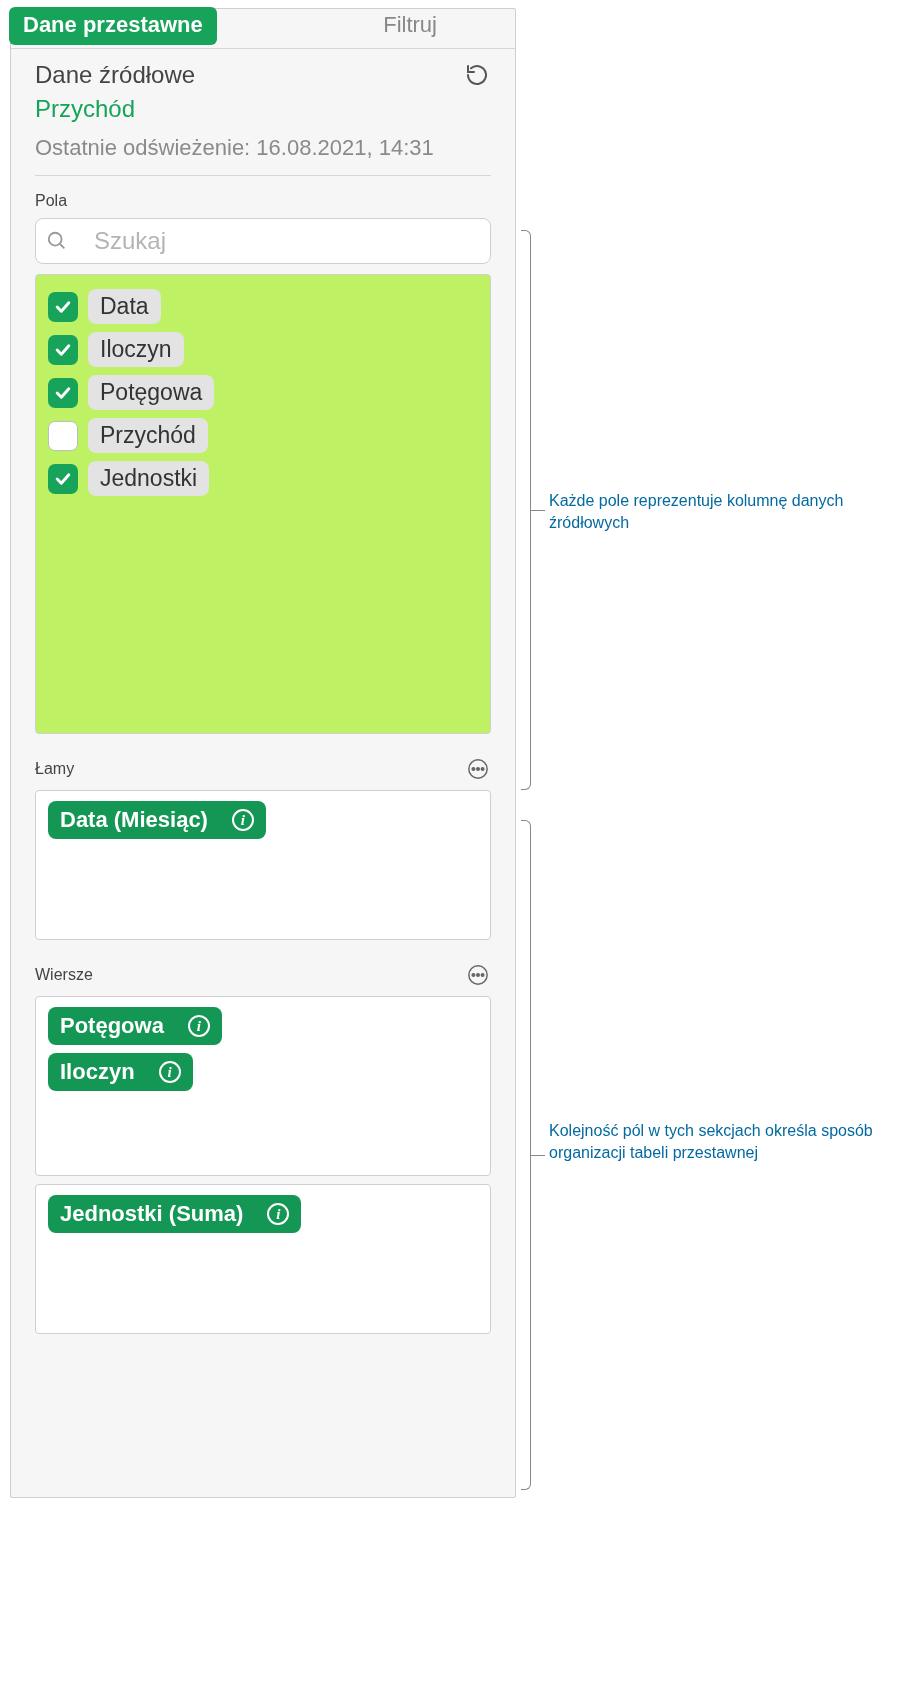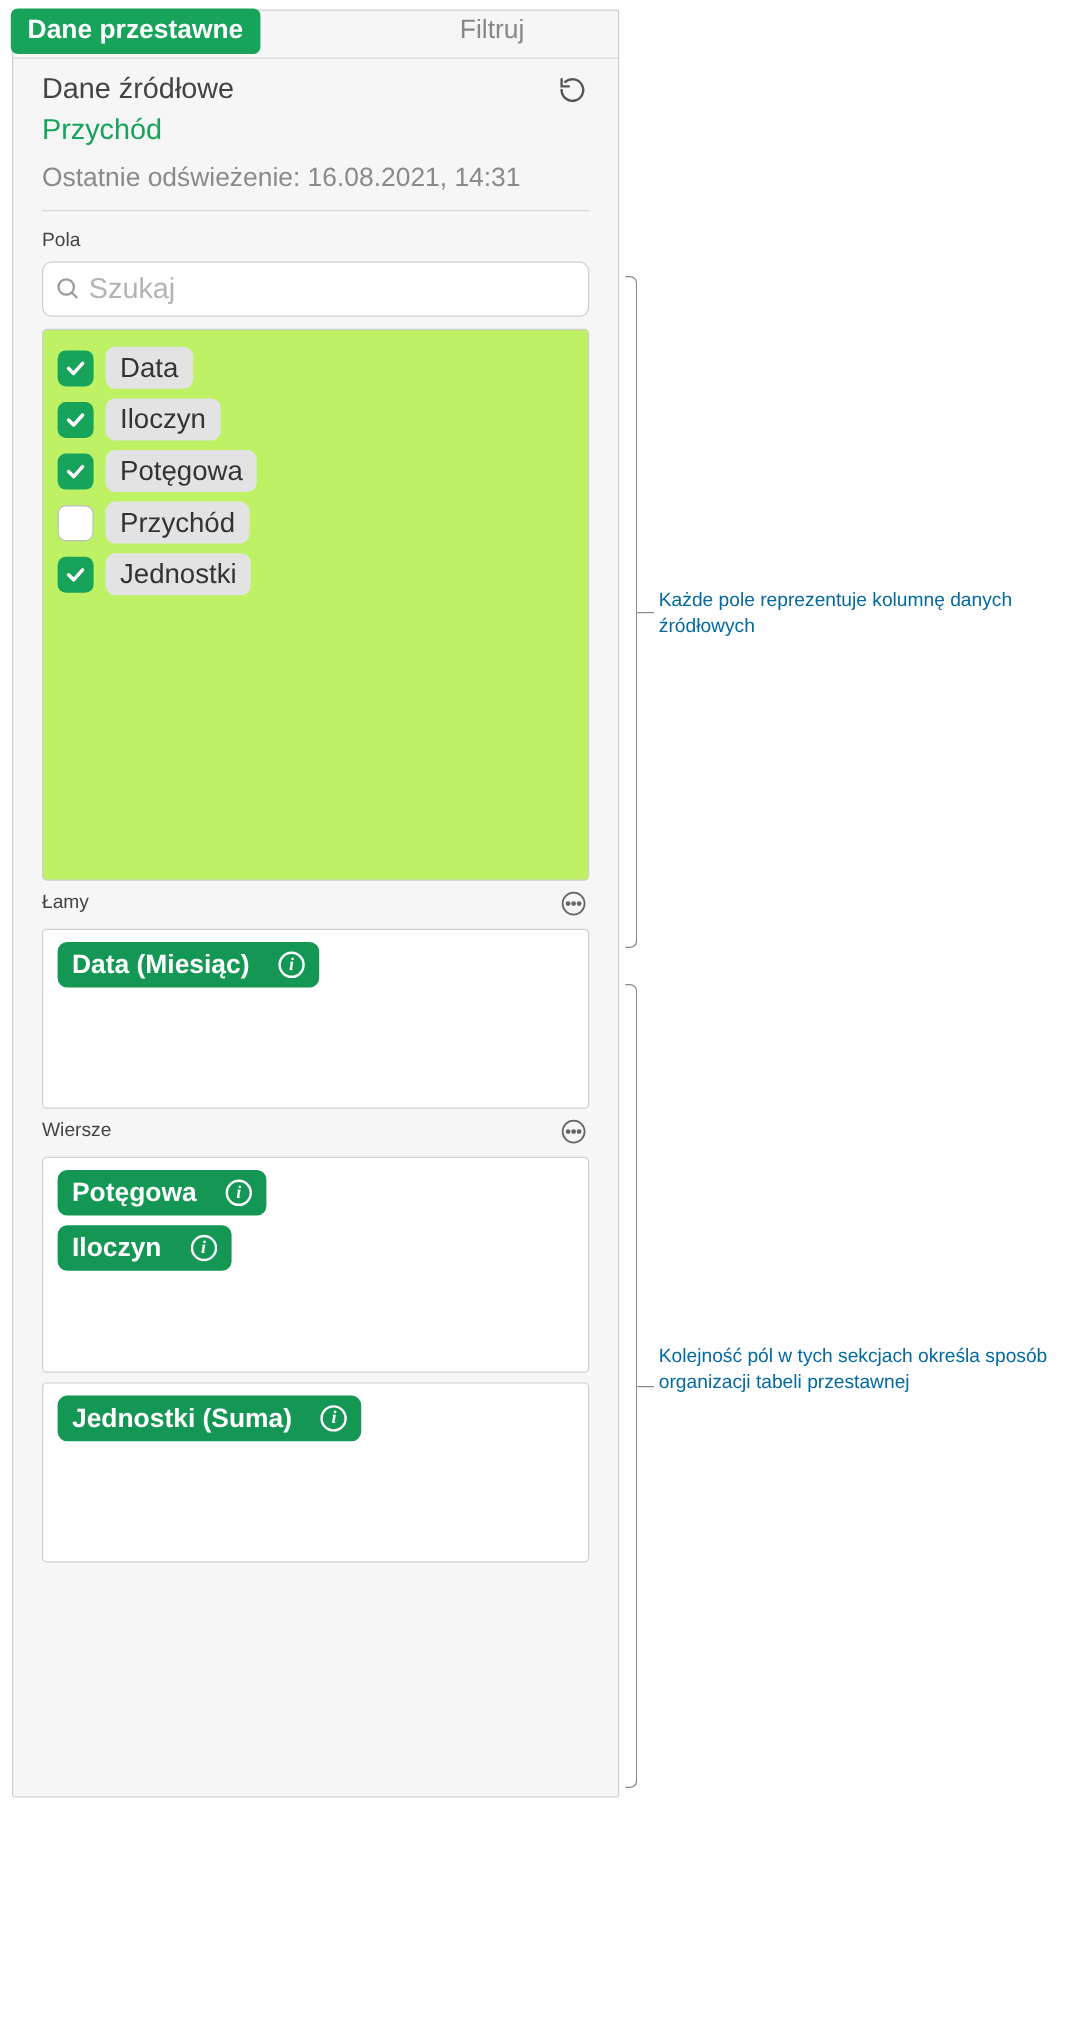--- a/index.html
+++ b/index.html
@@ -47,21 +47,21 @@
   .tab.filter { margin-left: auto; margin-right: 60px; }
   .content { padding: 12px 24px 20px; flex: 1; display: flex; flex-direction: column; }
   .src-row { display: flex; align-items: center; justify-content: space-between; }
   .src-title { font-size: 24px; color: #444; }
   .refresh-btn { width: 28px; height: 28px; display:flex; align-items:center; justify-content:center; cursor:pointer; color:#555;}
   .src-name { color: #17a35a; font-size: 24px; margin-top: 6px; }
   .src-ts { color: #8a8a8a; font-size: 22px; margin-top: 12px; }
   .hr { border-top: 1px solid #d6d6d6; margin: 14px 0 16px; }
   .section-label { font-size: 16px; color: #444; margin-bottom: 8px; }
   .search-wrap {
-    display:flex; align-items:center; gap:4px;
+    display:flex; align-items:center; gap:24px;
     background:#fff; border:1px solid #cfcfcf; border-radius:8px;
     height:46px; padding:0 10px;
   }
   .search-wrap input {
     border:none; outline:none; font-size:24px; color:#555; flex:1; background:transparent;
   }
   .search-wrap input::placeholder { color:#b4b4b4; }
   .fields-box {
     margin-top:10px; background:#bef264; border:1px solid #cfcfcf; border-radius:4px;
     height:460px; padding:10px 10px;
@@ -71,21 +71,21 @@
     width:30px; height:30px; border-radius:7px; display:flex; align-items:center; justify-content:center;
     cursor:pointer; flex-shrink:0;
   }
   .chk.checked { background:#17a35a; }
   .chk.unchecked { background:#fff; border:1.5px solid #bdbdbd; }
   .chk svg { width:20px; height:20px; }
   .pill {
     background:#e3e3e3; border-radius:8px; padding:4px 12px; font-size:23px; color:#333;
     cursor:grab;
   }
-  .zone-head { display:flex; align-items:center; justify-content:space-between; margin-top:6px;gap:32px; }
+  .zone-head { display:flex; align-items:center; justify-content:space-between; margin-top:22px;gap:32px; }
   .zone-head .more { width:26px; height:26px; cursor:pointer; color:#666; display:flex; align-items:center; justify-content:center;}
   .zone-box {
     margin-top:8px; background:#fff; border:1px solid #cfcfcf; border-radius:4px;
     padding:10px 12px; min-height:150px;
     display:flex; flex-direction:column; align-items:flex-start; gap:8px;
   }
   .zone-box.tall { min-height:180px; }
   .zone-box.val { min-height:150px; }
   .chip {
     background:#149754; color:#fff; border-radius:8px;

